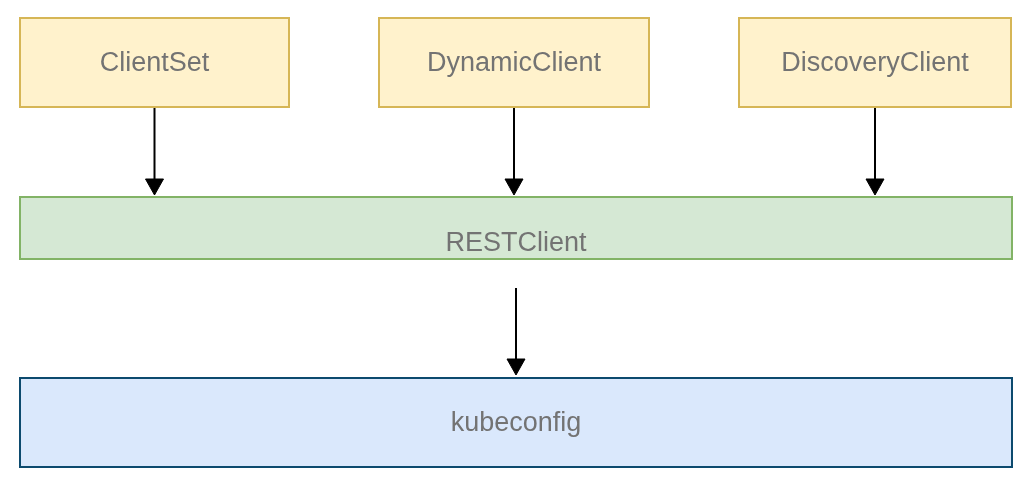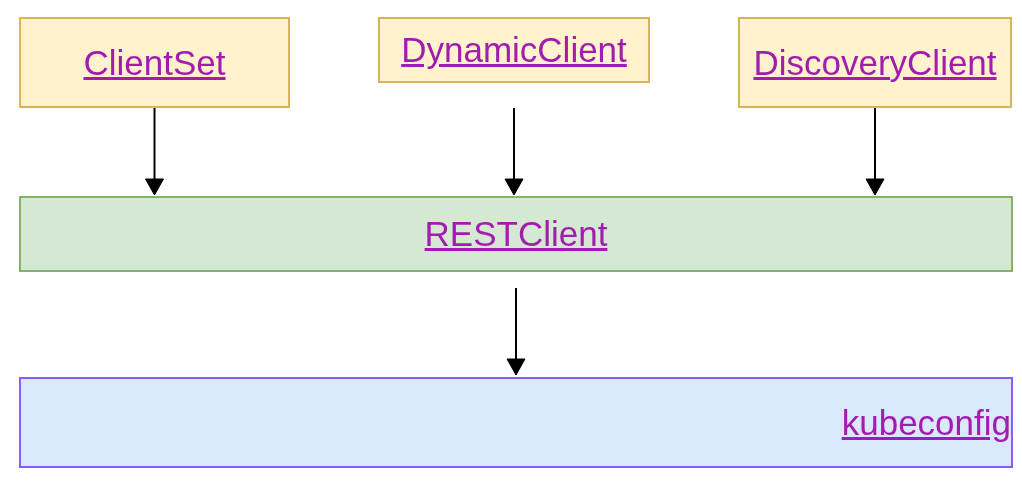--- a/index.html
+++ b/index.html
@@ -14,45 +14,43 @@
     background: #ffffff;
     font-family: "Liberation Sans", sans-serif;
     overflow: hidden;
   }
   .node {
     position: absolute;
     box-sizing: border-box;
     display: flex;
     align-items: center;
     justify-content: center;
-    font-size: 35px;
-    color: #a21caf;
+    font-size: 27px;
+    color: #737373;
     text-align: center;
     white-space: nowrap;
-    text-decoration: underline;
   }
   
   .node-yellow {
     background: #FFF2CC;
     border: 2px solid #D6B656;
   }
   .node-clientset       { left: 19px;  top: 17px; width: 271px; height: 91px; }
-  .node-dynamicclient   { left: 378px; top: 17px; width: 272px; height: 66px; justify-content: center; }
+  .node-dynamicclient   { left: 378px; top: 17px; width: 272px; height: 91px; justify-content: center; }
   .node-discoveryclient { left: 738px; top: 17px; width: 274px; height: 91px; text-align: center; }
   
   .node-green {
     background: #D5E8D4;
     border: 2px solid #82B366;
   }
-  .node-restclient { left: 19px; top: 196px; width: 994px; height: 76px; }
+  .node-restclient { left: 19px; top: 196px; width: 994px; height: 64px; align-items: flex-end; }
   
   .node-blue {
     background: #DAE8FC;
-    border: 2px solid #8b5cf6;
-    justify-content: flex-end;
+    border: 2px solid #0c4a6e;
   }
   .node-kubeconfig { left: 19px; top: 377px; width: 994px; height: 91px; }
 
   .edges-overlay {
     position: absolute;
     left: 0;
     top: 0;
     width: 1022px;
     height: 482px;
     pointer-events: none;

